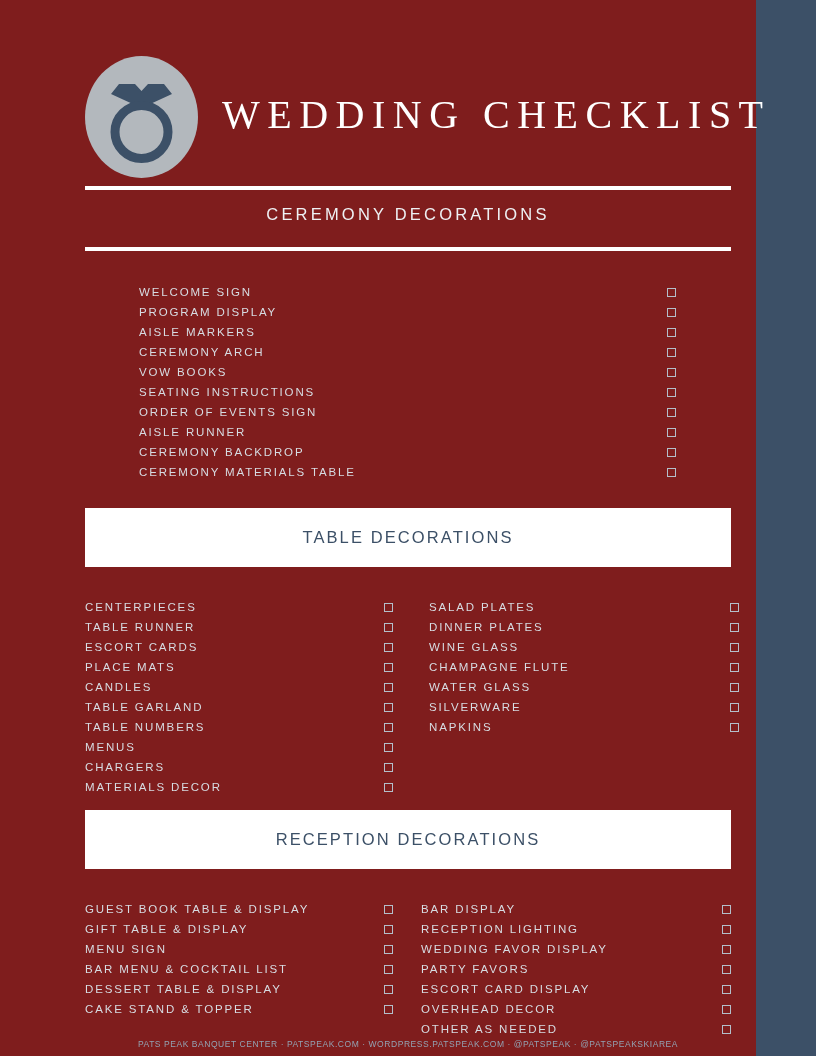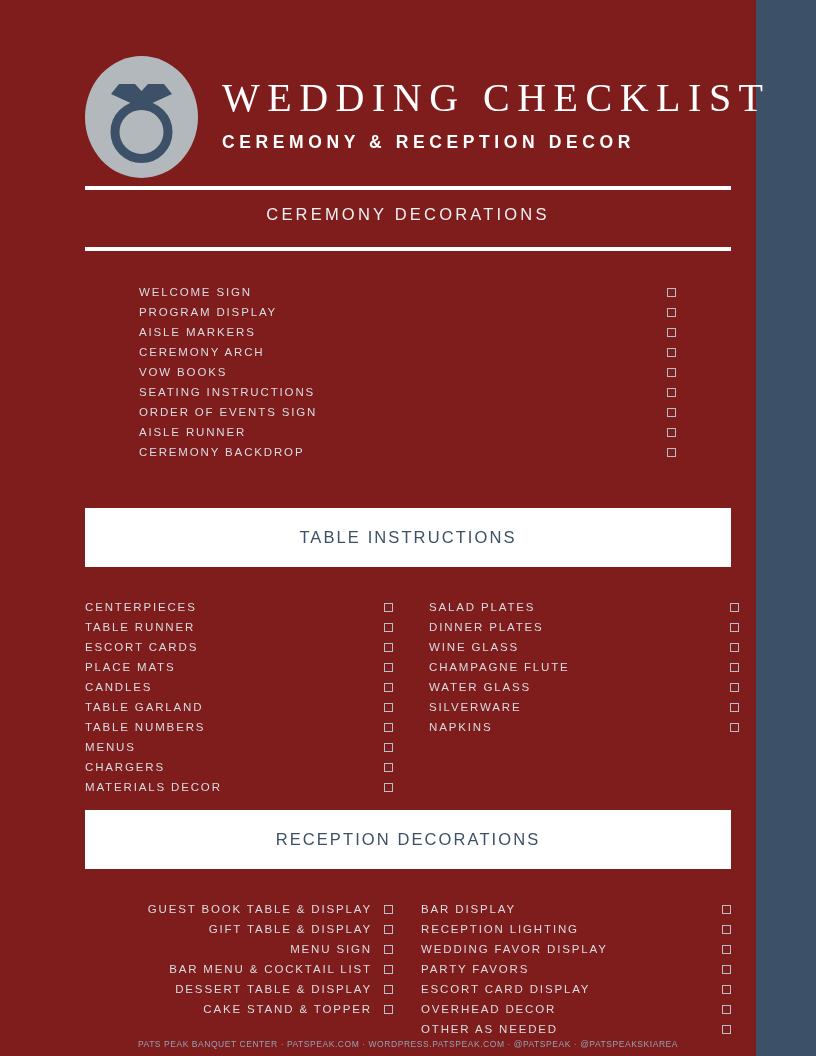--- a/index.html
+++ b/index.html
@@ -144,21 +144,21 @@
     left: 139px;
     top: 282px;
     width: 537px;
   }
 
   
   #table-left   { left: 85px;  top: 597px; width: 308px; }
   #table-right  { left: 421px; top: 597px; width: 310px; margin-left: 8px; }
 
   
-  #reception-left  { left: 85px;  top: 899px; width: 308px; text-align: right; }
+  #reception-left  { left: 85px;  top: 899px; width: 308px; }
   #reception-right { left: 421px; top: 899px; width: 310px; }
 
   
   .footer {
     position: absolute;
     left: 0;
     top: 1040px;
     width: 816px;
     text-align: center;
     font-size: 8.5px;
@@ -175,21 +175,20 @@
   <div class="header">
     <div class="logo">
       <svg viewBox="0 0 113 122" xmlns="http://www.w3.org/2000/svg">
         <ellipse cx="56.5" cy="61" rx="56.5" ry="61" fill="#b3b8bd"></ellipse>
         <path d="M34 28 h16 l6.5 7 L63 28 h16 l8 10 -30.5 14 L26 38 Z" fill="#3c5067"></path>
         <circle cx="56.5" cy="76" r="26.5" fill="none" stroke="#3c5067" stroke-width="9"></circle>
       </svg>
     </div>
     <div class="title-block">
       <div class="main-title">WEDDING CHECKLIST</div>
-      <div class="sub-title">CEREMONY &amp; RECEPTION DECOR</div>
     </div>
   </div>
 
   <div class="ruled-section" id="ceremony-heading" style="top:186px;">
     <div class="rule"></div>
     <div class="ruled-title">CEREMONY DECORATIONS</div>
     <div class="rule"></div>
   </div>
 
   <div class="list" id="ceremony-list">
@@ -222,24 +221,28 @@
         <span class="checkbox"></span>
       </div>
       <div class="list-row">
         <span class="list-label">AISLE RUNNER</span>
         <span class="checkbox"></span>
       </div>
       <div class="list-row">
         <span class="list-label">CEREMONY BACKDROP</span>
         <span class="checkbox"></span>
       </div>
+      <div class="list-row">
+        <span class="list-label">CEREMONY MATERIALS TABLE</span>
+        <span class="checkbox"></span>
+      </div>
     </div>
 
   <div class="banner" id="table-banner" style="top:508px;">
-    <span class="banner-title">TABLE INSTRUCTIONS</span>
+    <span class="banner-title">TABLE DECORATIONS</span>
   </div>
 
   <div class="list" id="table-left">
       <div class="list-row">
         <span class="list-label">CENTERPIECES</span>
         <span class="checkbox"></span>
       </div>
       <div class="list-row">
         <span class="list-label">TABLE RUNNER</span>
         <span class="checkbox"></span>

